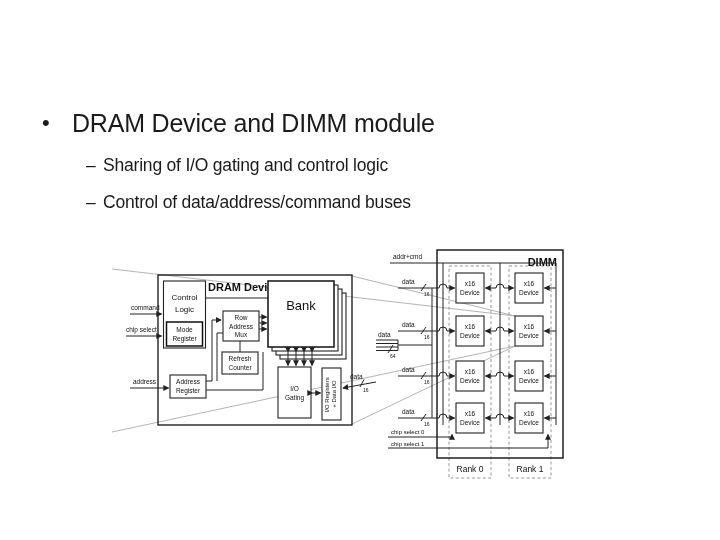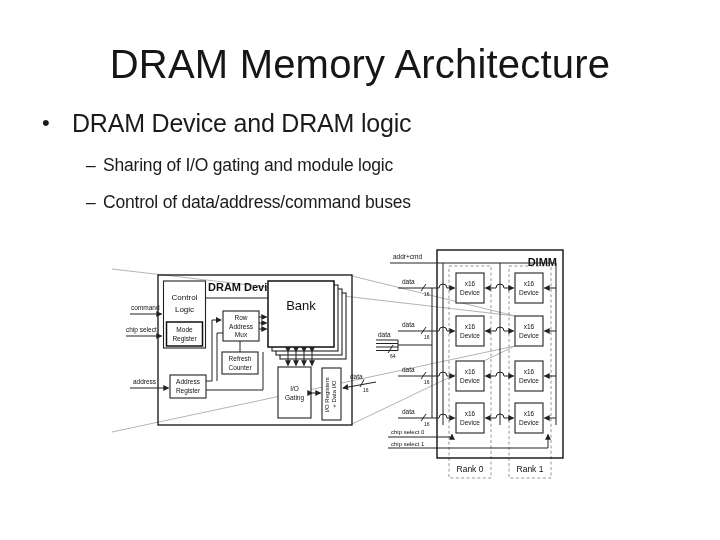--- a/index.html
+++ b/index.html
@@ -23,30 +23,29 @@
   .dashedbox{fill:none;stroke:#8a8a8a;stroke-width:0.9;stroke-dasharray:3,2.4;}
   .t8{font-size:8px;} .t65{font-size:6.5px;}
   .t6{font-size:6px;} .t5{font-size:5px;} .t85{font-size:8.5px;}
   .bold{font-weight:bold;}
 </style>
 </head>
 <body>
 
 <div class="slide">
 
-  <div class="title">DRAM Memory Architecture</div>
 
   <div class="bullet-l1">
     <span class="marker">•</span>
-    <span>DRAM Device and DRAM logic</span>
+    <span>DRAM Device and DIMM module</span>
   </div>
 
   <div class="bullet-l2 sub1">
     <span class="marker">–</span>
-    <span>Sharing of I/O gating and module logic</span>
+    <span>Sharing of I/O gating and control logic</span>
   </div>
 
   <div class="bullet-l2 sub2">
     <span class="marker">–</span>
     <span>Control of data/address/command buses</span>
   </div>
 
   <svg width="720" height="540" viewBox="0 0 720 540" style="position:absolute;left:0;top:0;">
     <defs>
       <marker id="ah" markerWidth="7" markerHeight="7" refX="5.2" refY="3" orient="auto">

